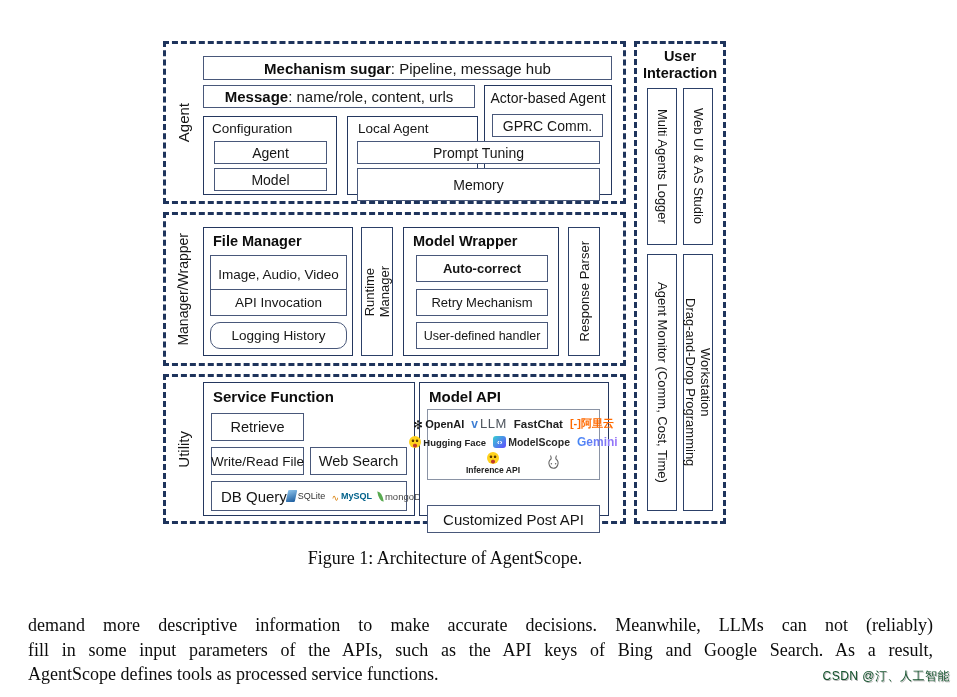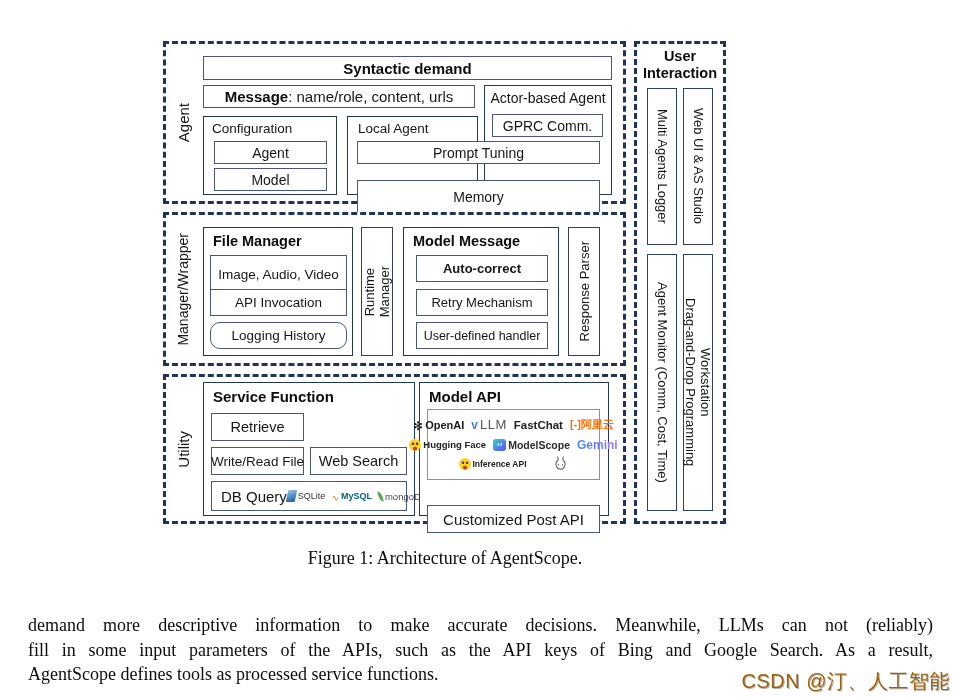--- a/index.html
+++ b/index.html
@@ -29,48 +29,49 @@
     background:radial-gradient(circle at 33% 40%,#5c3a00 0.9px,rgba(0,0,0,0) 1.7px),
                radial-gradient(circle at 67% 40%,#5c3a00 0.9px,rgba(0,0,0,0) 1.7px),
                radial-gradient(circle at 50% 80%,#c0392b 1.6px,rgba(0,0,0,0) 2.3px),#ffd21e;}
   .hf-label{font-size:9.5px;font-weight:bold;color:#222;}
   .ms-icon{width:13px;height:12px;border-radius:3px;background:linear-gradient(135deg,#36cfd1,#624aff);
     color:#fff;display:inline-flex;align-items:center;justify-content:center;flex:0 0 auto;}
   .ms-icon::before{content:"‹›";font-size:8px;font-weight:bold;}
   .ms-label{font-size:10.5px;font-weight:bold;color:#2b2b2b;}
   .gemini-label{font-size:12px;font-weight:600;
     background:linear-gradient(90deg,#4285f4,#9b72f9);-webkit-background-clip:text;background-clip:text;color:transparent;}
-  .inf-stack{display:inline-flex;flex-direction:row;align-items:center;gap:1px;}
+  .inf-stack{display:inline-flex;flex-direction:column;align-items:center;gap:1px;}
   .inf-label{font-size:8.5px;font-weight:bold;color:#222;}
   .sqlite-icon{width:9px;height:12px;background:linear-gradient(160deg,#8ec4ec,#1b5c9e);transform:skewX(-12deg);
     flex:0 0 auto;border-radius:1px;}
   .sqlite-label{font-size:9px;color:#333;}
   .mysql-swoosh::before{content:"∿";font-size:9px;color:#d77b00;}
   .mysql-label{font-size:9px;font-weight:bold;color:#00618a;}
   .mongo-leaf{width:5px;height:11px;background:#58aa50;border-radius:0 100% 0 100%;transform:rotate(-8deg);flex:0 0 auto;}
   .mongo-label{font-size:9.5px;color:#494949;}
   .llama-icon svg{display:block;}
   .serif{font-family:"Liberation Serif",serif;color:#0c0c0c;}
   .jline{text-align:justify;text-align-last:justify;}
-  .watermark{color:#a16207;text-shadow:1px 1px 0 #b5b5b5;font-size:20px;letter-spacing:0.5px;}
+  .watermark{color:#14532d;text-shadow:1px 1px 0 #b5b5b5;font-size:12px;letter-spacing:0.5px;}
 </style>
 </head>
 <body>
 
 <div class="page">
 
   <div class="abs dashed" style="left:163px;top:41px;width:463px;height:163px;"></div>
   <div class="abs vlabel" style="left:166px;top:41px;width:34px;height:163px;">
     <div class="vtext-ccw" style="font-size:15px;">
         <span>Agent</span>
       </div>
   </div>
 
   <div class="abs ibox bar" style="left:203px;top:56px;width:409px;height:24px;">
-    <span class="titletxt">Syntactic demand</span>
+    <span class="titletxt">Mechanism sugar</span>
+      <span>: Pipeline, message hub</span>
   </div>
 
   <div class="abs ibox bar" style="left:203px;top:85px;width:272px;height:23px;">
     <span class="titletxt">Message</span>
       <span>: name/role, content, urls</span>
   </div>
 
   <div class="abs cbox" style="left:484px;top:85px;width:128px;height:110px;">
     <div style="font-size:14px;text-align:center;padding-top:4px;white-space:nowrap;">Actor-based Agent</div>
   </div>
@@ -79,21 +80,21 @@
   <div class="abs cbox" style="left:203px;top:116px;width:134px;height:79px;">
     <div style="font-size:13.5px;padding:4px 0 0 8px;">Configuration</div>
   </div>
   <div class="abs ibox" style="left:214px;top:141px;width:113px;height:23px;">Agent</div>
   <div class="abs ibox" style="left:214px;top:168px;width:113px;height:23px;">Model</div>
 
   <div class="abs cbox" style="left:347px;top:116px;width:131px;height:79px;">
     <div style="font-size:13.5px;padding:4px 0 0 10px;">Local Agent</div>
   </div>
   <div class="abs ibox" style="left:357px;top:141px;width:243px;height:23px;">Prompt Tuning</div>
-  <div class="abs ibox" style="left:357px;top:180px;width:243px;height:33px;">Memory</div>
+  <div class="abs ibox" style="left:357px;top:168px;width:243px;height:33px;">Memory</div>
 
   <div class="abs dashed" style="left:163px;top:212px;width:463px;height:154px;"></div>
   <div class="abs vlabel" style="left:166px;top:212px;width:34px;height:154px;">
     <div class="vtext-ccw" style="font-size:14px;">
         <span>Manager/Wrapper</span>
       </div>
   </div>
 
   <div class="abs cbox" style="left:203px;top:227px;width:150px;height:129px;">
     <div class="titletxt" style="font-size:14.5px;padding:5px 0 0 9px;">File Manager</div>
@@ -103,21 +104,21 @@
   <div class="abs ibox" style="left:210px;top:322px;width:137px;height:27px;font-size:13.5px;border-radius:10px;">Logging History</div>
 
   <div class="abs vstrip" style="left:361px;top:227px;width:32px;height:129px;">
     <div class="vtext-ccw" style="font-size:13px;">
       <span>Runtime</span>
       <span>Manager</span>
     </div>
   </div>
 
   <div class="abs cbox" style="left:403px;top:227px;width:156px;height:129px;">
-    <div class="titletxt" style="font-size:14.5px;padding:5px 0 0 9px;">Model Message</div>
+    <div class="titletxt" style="font-size:14.5px;padding:5px 0 0 9px;">Model Wrapper</div>
   </div>
   <div class="abs ibox" style="left:416px;top:255px;width:132px;height:27px;font-size:13px;font-weight:bold;">Auto-correct</div>
   <div class="abs ibox" style="left:416px;top:289px;width:132px;height:27px;font-size:13px;">Retry Mechanism</div>
   <div class="abs ibox" style="left:416px;top:322px;width:132px;height:27px;font-size:12.5px;">User-defined handler</div>
 
   <div class="abs vstrip" style="left:568px;top:227px;width:32px;height:129px;">
     <div class="vtext-ccw" style="font-size:13px;">
         <span>Response Parser</span>
       </div>
   </div>

